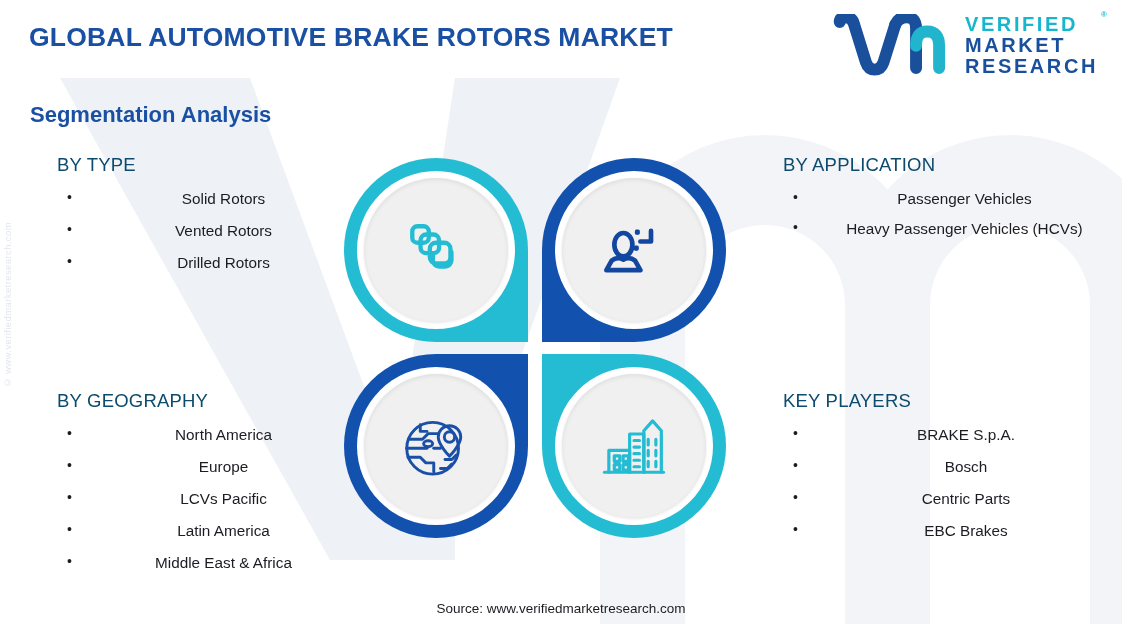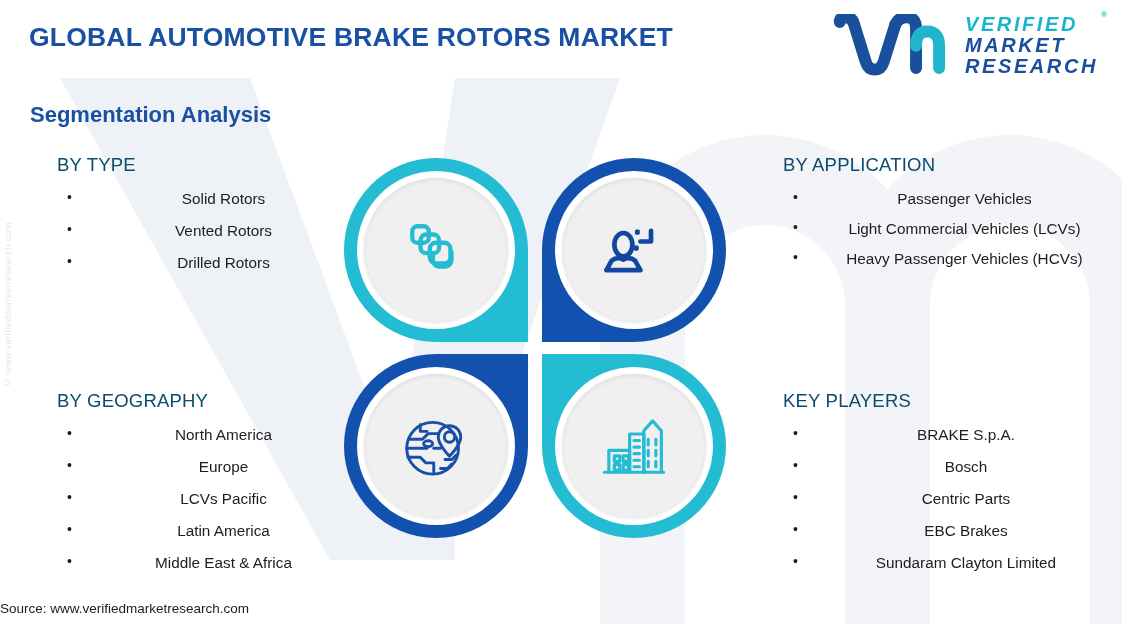--- a/index.html
+++ b/index.html
@@ -61,21 +61,20 @@
   }
   #logo-mark { width:120px; height:62px; display:block; }
   #logo-words { display:flex; flex-direction:column; line-height:1.04; }
   .logo-word {
     font-size:20px;
     font-weight:bold;
     letter-spacing:2.6px;
     color:#18b6cd;
     position:relative;
     white-space:nowrap;
-    font-style:italic;
   }
   .logo-word.navy { color:#1a4f9c; }
   #logo-reg {
     position:absolute;
     font-size:8px;
     top:-3px; right:-9px;
     letter-spacing:0;
     font-weight:bold;
   }
 
@@ -147,20 +146,21 @@
     background:#f0f0f0;
     box-shadow:inset 0 2px 4px rgba(0,0,0,.07), 0 1px 3px rgba(0,0,0,.10);
     display:flex; align-items:center; justify-content:center;
   }
   .disc svg { display:block; }
 
   
   #source {
     position:absolute;
     left:0; right:0; bottom:8px;
+    text-align:center;
     font-size:13.5px;
     color:#1c1c22;
     z-index:5;
   }
 </style>
 </head>
 <body>
 
 <svg id="bg-watermark" viewBox="0 0 1122 624" preserveAspectRatio="none" aria-hidden="true">
 
@@ -197,21 +197,20 @@
     <li>Solid Rotors</li>
     <li>Vented Rotors</li>
     <li>Drilled Rotors</li>
   </ul>
 </div>
 
 <div class="seg-col" id="col-application">
   <div class="seg-head">BY APPLICATION</div>
   <ul class="seg-list">
     <li>Passenger Vehicles</li>
-    <li>Light Commercial Vehicles (LCVs)</li>
     <li>Heavy Passenger Vehicles (HCVs)</li>
   </ul>
 </div>
 
 <div class="seg-col" id="col-geography">
   <div class="seg-head">BY GEOGRAPHY</div>
   <ul class="seg-list">
     <li>North America</li>
     <li>Europe</li>
     <li>LCVs Pacific</li>
@@ -220,21 +219,20 @@
   </ul>
 </div>
 
 <div class="seg-col" id="col-players">
   <div class="seg-head">KEY PLAYERS</div>
   <ul class="seg-list">
     <li>BRAKE S.p.A.</li>
     <li>Bosch</li>
     <li>Centric Parts</li>
     <li>EBC Brakes</li>
-    <li>Sundaram Clayton Limited</li>
   </ul>
 </div>
 
 <div id="quad">
 
   <div class="quad-cell" id="cell-tl">
     <div class="ring"></div>
     <div class="gap"></div>
     <div class="disc">
       <svg width="66" height="66" viewBox="0 0 64 64">

